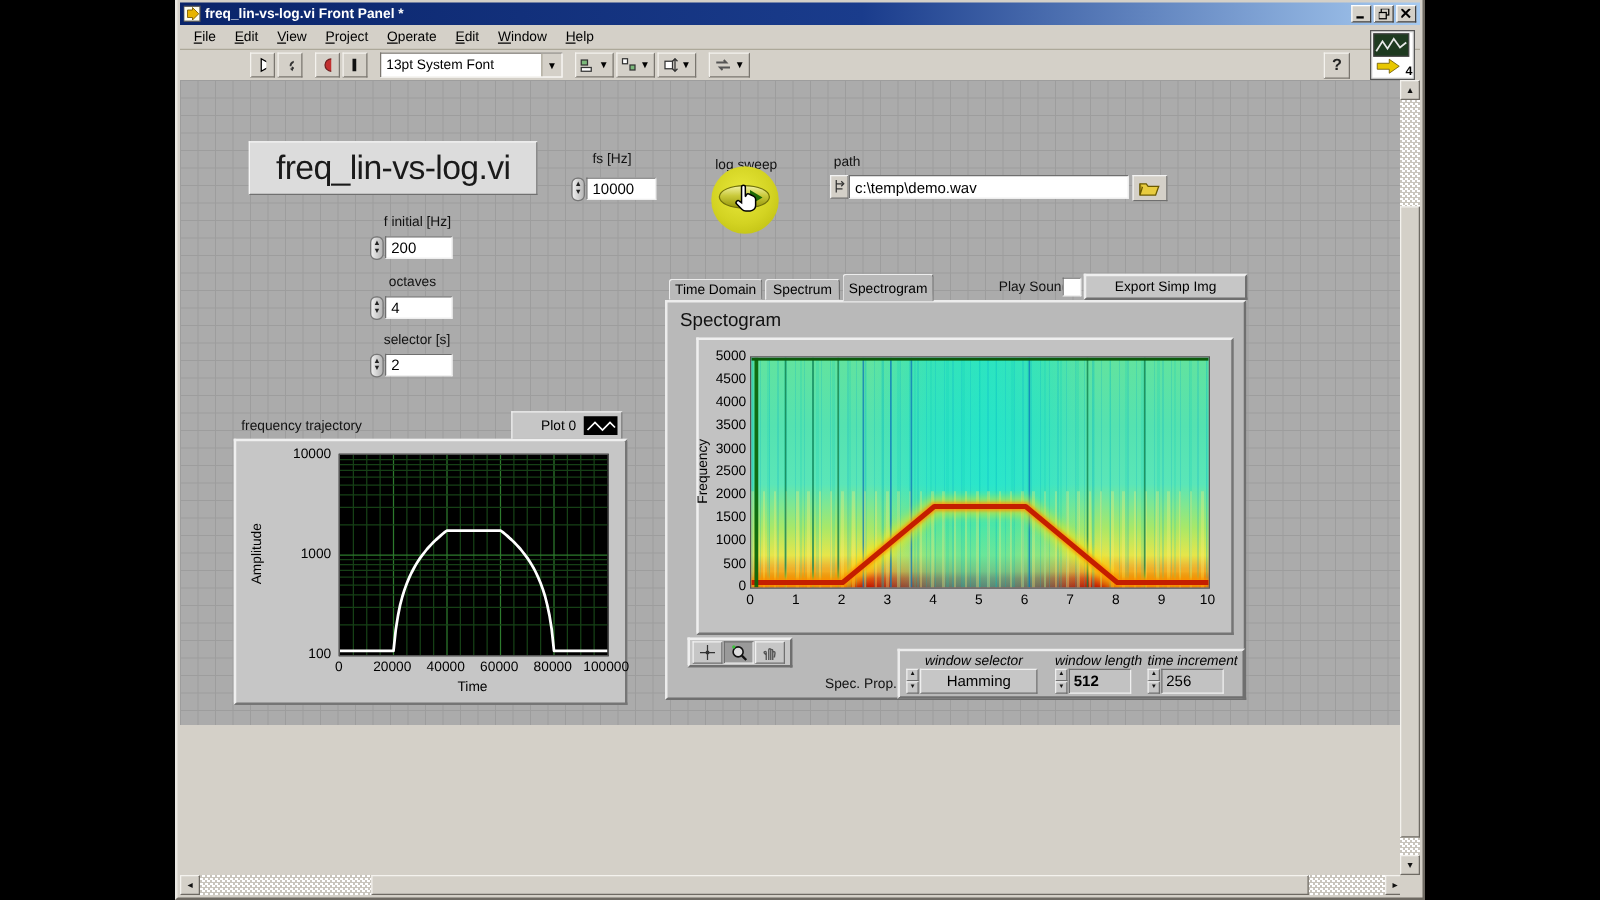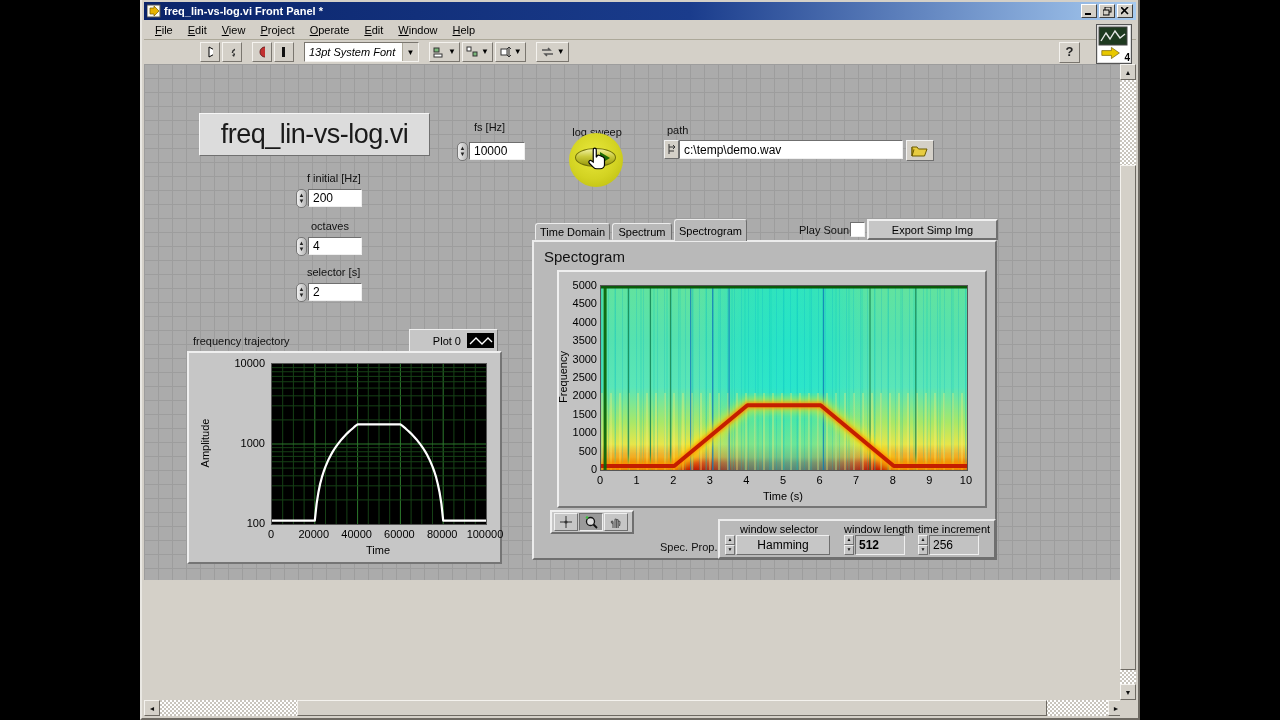--- a/index.html
+++ b/index.html
@@ -20,22 +20,22 @@
   .menubar{position:absolute;left:2px;top:20px;right:2px;height:19px;background:#d4d0c8;
            border-bottom:1px solid #aca899;display:flex;align-items:center;padding-left:4px;}
   .menubar span{display:inline-block;padding:2px 8px 2px 7px;font-size:11px;}
   .menubar span::first-letter{text-decoration:underline;}
   .toolbar{position:absolute;left:2px;top:40px;right:36px;height:24px;background:#d4d0c8;
            border-bottom:1px solid #aca899;display:flex;align-items:center;gap:2px;padding-left:56px;}
   .tbtn{width:20px;height:20px;background:#d4d0c8;border:1px solid;border-color:#f4f2ee #7a766f #7a766f #f4f2ee;
         display:flex;align-items:center;justify-content:center;box-sizing:border-box;}
   .tbtn.wide{width:auto;padding:0 3px;gap:2px;}
   .tsep{width:6px;}
-  .fontsel{width:115px;height:20px;background:#fff;border:1px solid;border-color:#7a766f #f4f2ee #f4f2ee #7a766f;
-           display:flex;align-items:center;box-sizing:border-box;font-style:italic;}
+  .fontsel{width:146px;height:20px;background:#fff;border:1px solid;border-color:#7a766f #f4f2ee #f4f2ee #7a766f;
+           display:flex;align-items:center;box-sizing:border-box;}
   .fontsel .fstext{flex:1;padding-left:4px;font-size:11px;white-space:nowrap;overflow:hidden;}
   .fontsel .dd{width:15px;height:18px;background:#d4d0c8;border-left:1px solid #aca899;
                display:flex;align-items:center;justify-content:center;font-size:8px;}
   .ddarrow{font-size:8px;line-height:1;}
   .helpbtn{position:absolute;right:58px;top:42px;width:19px;height:19px;background:#d4d0c8;
            border:1px solid;border-color:#f4f2ee #7a766f #7a766f #f4f2ee;text-align:center;
            font-weight:bold;font-size:13px;line-height:18px;color:#222;}
   .viicon{position:absolute;right:6px;top:24px;width:34px;height:38px;background:#fff;
           border:1px solid #555;box-shadow:inset 0 0 0 1px #ddd;}
   .vibadge{position:absolute;right:1px;bottom:0px;font-size:10px;font-weight:bold;}
@@ -116,21 +116,21 @@
   
   .palette{position:absolute;left:406px;top:446px;width:84px;height:24px;background:#c6c6c6;
            border:2px solid;border-color:#efefef #6f6f6f #6f6f6f #efefef;display:flex;align-items:center;gap:1px;
            padding-left:2px;box-sizing:border-box;}
   .palbtn{width:24px;height:18px;background:#c6c6c6;border:1px solid;border-color:#f0f0f0 #707070 #707070 #f0f0f0;
           display:flex;align-items:center;justify-content:center;box-sizing:border-box;}
   .palbtn.pressed{background:#9a9a9a;border-color:#707070 #f0f0f0 #f0f0f0 #707070;}
   
   .specprop{position:absolute;left:574px;top:455px;width:278px;height:40px;background:#b9b9b9;
             border:2px solid;border-color:#ececec #6f6f6f #6f6f6f #ececec;box-sizing:border-box;}
-  .sp-label{position:absolute;font-size:11px;white-space:nowrap;}
+  .sp-label{position:absolute;font-size:11px;white-space:nowrap;font-style:italic;}
   .sp-spin{position:absolute;width:10px;height:20px;display:flex;flex-direction:column;}
   .sp-spin i{flex:1;background:#c6c6c6;border:1px solid;border-color:#efefef #6f6f6f #6f6f6f #efefef;
              font-style:normal;font-size:5px;line-height:7px;text-align:center;color:#111;}
   .sp-field{position:absolute;height:20px;background:#c2c2c2;border:1px solid;border-color:#6f6f6f #efefef #efefef #6f6f6f;
             box-sizing:border-box;display:flex;align-items:center;padding-left:3px;font-size:12px;}
   .sp-ring{position:absolute;height:20px;background:#c6c6c6;border:1px solid;border-color:#efefef #6f6f6f #6f6f6f #efefef;
            box-sizing:border-box;display:flex;align-items:center;justify-content:center;font-size:12px;}
   
   .sbtrack{position:absolute;background-color:#d9d5cd;
            background-image:repeating-conic-gradient(#ffffff 0% 25%,#c9c5bd 25% 50%);background-size:4px 4px;}
@@ -458,21 +458,20 @@
             <span class="x-tick-label">2</span>
             <span class="x-tick-label">3</span>
             <span class="x-tick-label">4</span>
             <span class="x-tick-label">5</span>
             <span class="x-tick-label">6</span>
             <span class="x-tick-label">7</span>
             <span class="x-tick-label">8</span>
             <span class="x-tick-label">9</span>
             <span class="x-tick-label">10</span>
           </div>
-      <div class="axlabel" style="left:41px;top:218px;width:366px;">Time (s)</div>
     </div>
 
     <div class="palette">
       <div class="palbtn">
             <svg width="14" height="14">
               <path d="M7 1 v12 M1 7 h12" stroke="#333"></path>
               <circle cx="7" cy="7" r="1.6" fill="#333"></circle>
             </svg>
           </div>
       <div class="palbtn pressed">

